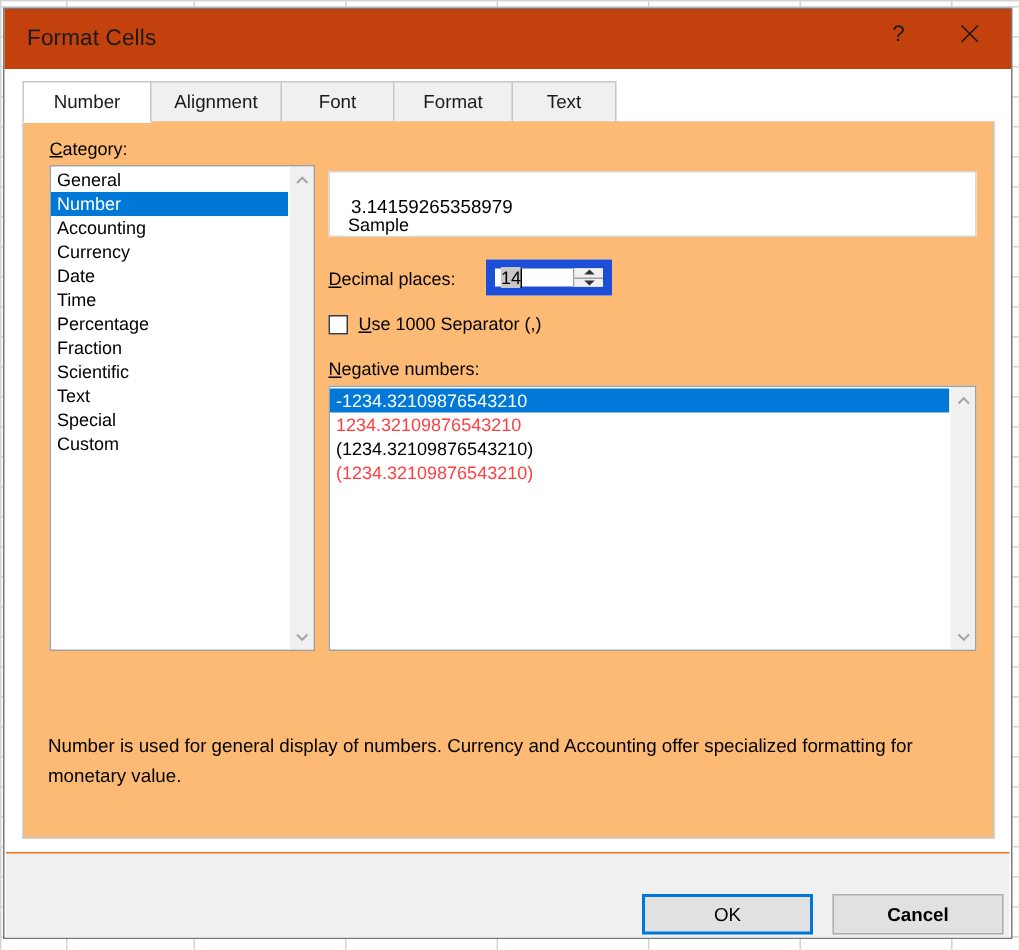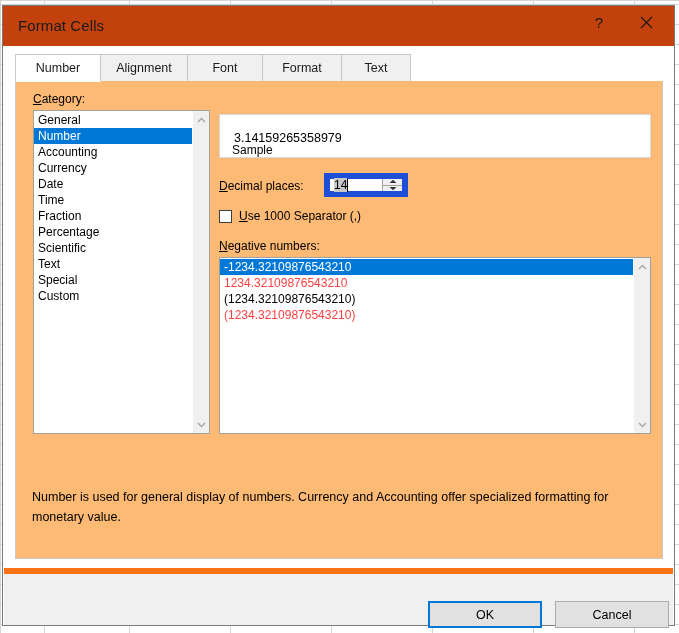--- a/index.html
+++ b/index.html
@@ -297,41 +297,41 @@
   }
 
   
   .footer {
     position: absolute;
     left: 1px;
     right: 1px;
     top: 562px;
     bottom: 0;
     background: #f0f0f0;
-    border-top: 6px solid #f97316;
+    border-top: 1px solid #f97316;
   }
   .btn {
     position: absolute;
     top: 27px;
     width: 114px;
     height: 27px;
     background: #e1e1e1;
     border: 1px solid #adadad;
     box-sizing: border-box;
     font-family: "Liberation Sans", sans-serif;
     font-size: 12.5px;
     color: #000;
     cursor: default;
     padding: 0;
   }
   .btn.default {
     border: 2px solid #0078d7;
   }
   .btn-ok { left: 424px; }
-  .btn-cancel { left: 551px; }
+  .btn-cancel { left: 551px; font-weight: bold; }
 </style>
 </head>
 <body>
 
 <div id="bg-grid">
     <div class="vline" style="left: 0px; background: rgb(212, 212, 212);"></div>
     <div class="vline" style="left: 44px; background: rgb(212, 212, 212);"></div>
     <div class="vline" style="left: 129px; background: rgb(212, 212, 212);"></div>
     <div class="vline" style="left: 230px; background: rgb(212, 212, 212);"></div>
     <div class="vline" style="left: 331px; background: rgb(212, 212, 212);"></div>
@@ -404,22 +404,22 @@
     </div>
 
     <div class="listbox" style="left:17px; top:29px; width:177px; height:324px;">
       <div class="listitems" id="category-items">
           <div class="listitem">General</div>
           <div class="listitem selected">Number</div>
           <div class="listitem">Accounting</div>
           <div class="listitem">Currency</div>
           <div class="listitem">Date</div>
           <div class="listitem">Time</div>
+          <div class="listitem">Percentage</div>
           <div class="listitem">Fraction</div>
-          <div class="listitem">Percentage</div>
           <div class="listitem">Scientific</div>
           <div class="listitem">Text</div>
           <div class="listitem">Special</div>
           <div class="listitem">Custom</div>
         </div>
       <div class="vscroll">
         <div class="sb-arrow sb-up">
           <svg width="9" height="6" viewBox="0 0 9 6">
             <path d="M1 5 L4.5 1.5 L8 5" stroke="#a6a6a6" stroke-width="1.4" fill="none"></path>
           </svg>

